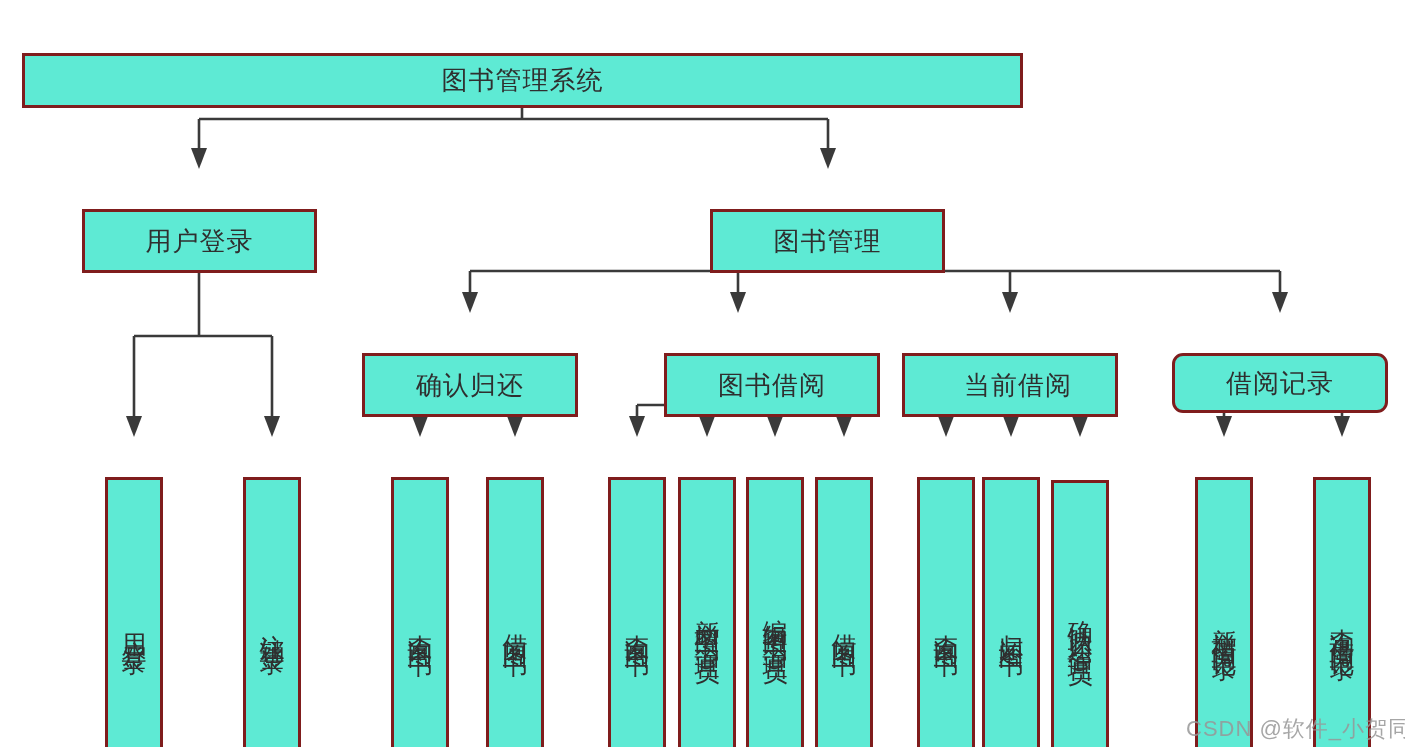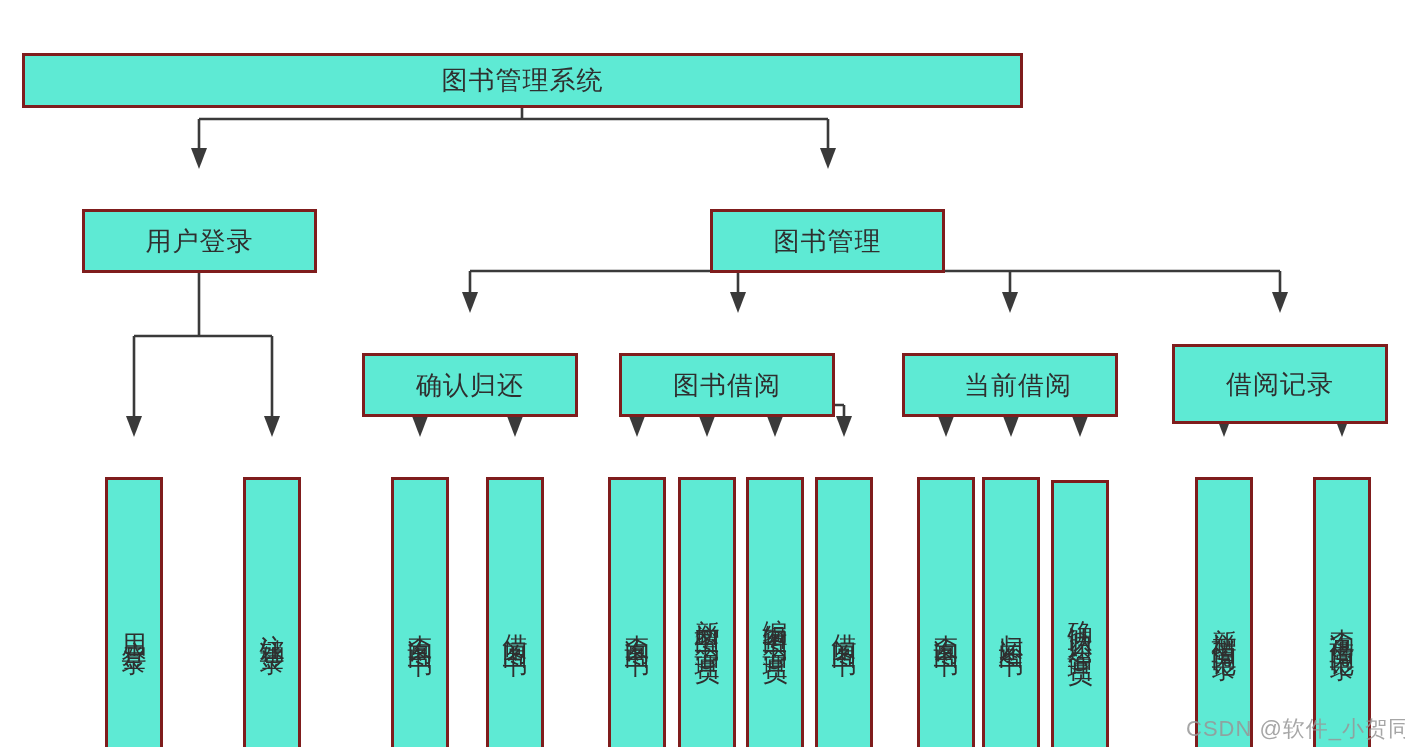--- a/index.html
+++ b/index.html
@@ -134,23 +134,23 @@
       <polygon points="1334,416 1350,416 1342,437"></polygon>
     </g>
   </svg>
 
   <div class="box h-box" style="left:22px; top:13px; width:1001px; height:55px;">图书管理系统</div>
 
   <div class="box h-box" style="left:82px; top:169px; width:235px; height:64px;">用户登录</div>
   <div class="box h-box" style="left:710px; top:169px; width:235px; height:64px;">图书管理</div>
 
   <div class="box h-box" style="left:362px; top:313px; width:216px; height:64px;">确认归还</div>
-  <div class="box h-box" style="left:619px; top:313px; width:216px; height:64px;">图书借阅</div>
+  <div class="box h-box" style="left:664px; top:313px; width:216px; height:64px;">图书借阅</div>
   <div class="box h-box" style="left:902px; top:313px; width:216px; height:64px;padding-left:16px;">当前借阅</div>
-  <div class="box h-box" style="left:1172px; top:304px; width:216px; height:80px;">借阅记录</div>
+  <div class="box h-box" style="left:1172px; top:313px; width:216px; height:60px;border-radius:11px;">借阅记录</div>
 
   <div class="box v-box" style="left:105px; top:437px; width:58px; height:298px;">用户登录</div>
   <div class="box v-box" style="left:243px; top:437px; width:58px; height:298px;">注销登录</div>
 
   <div class="box v-box" style="left:391px; top:437px; width:58px; height:298px;">查询图书</div>
   <div class="box v-box" style="left:486px; top:437px; width:58px; height:298px;">借阅图书</div>
 
   <div class="box v-box" style="left:608px; top:437px; width:58px; height:298px;">查询图书</div>
   <div class="box v-box" style="left:678px; top:437px; width:58px; height:298px;">新增图书（管理员）</div>
   <div class="box v-box" style="left:746px; top:437px; width:58px; height:298px;">编辑图书（管理员）</div>

